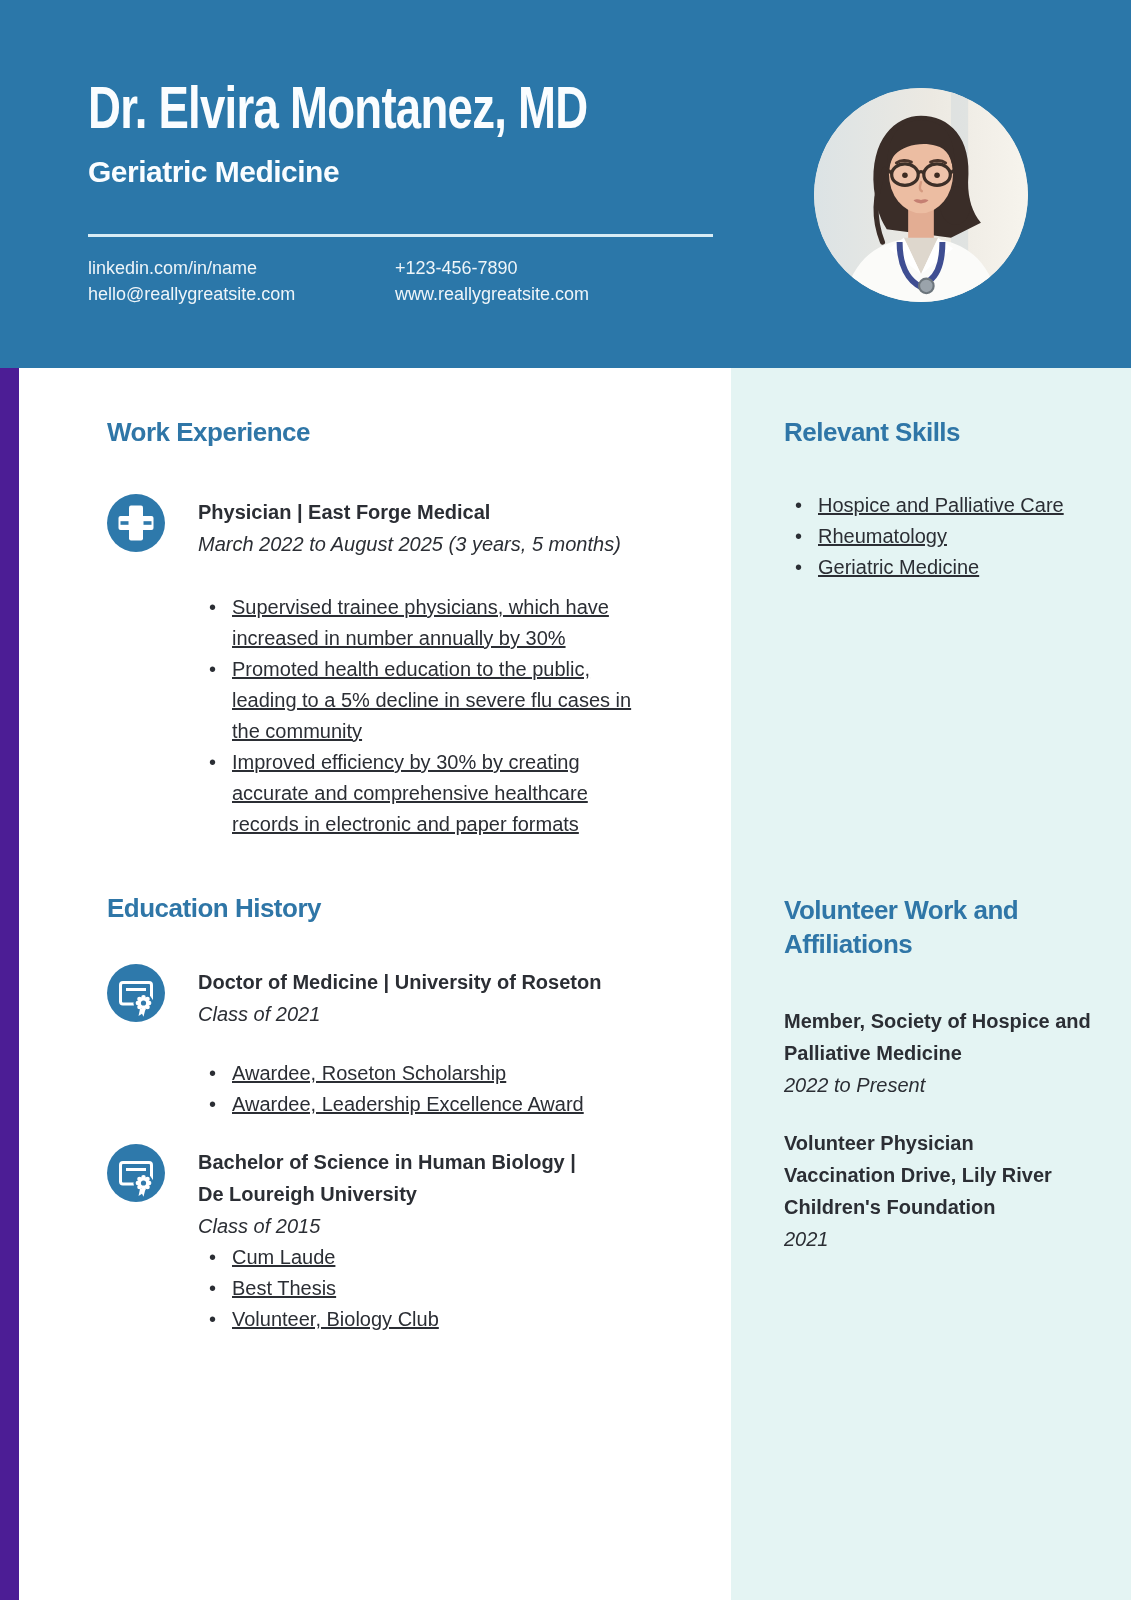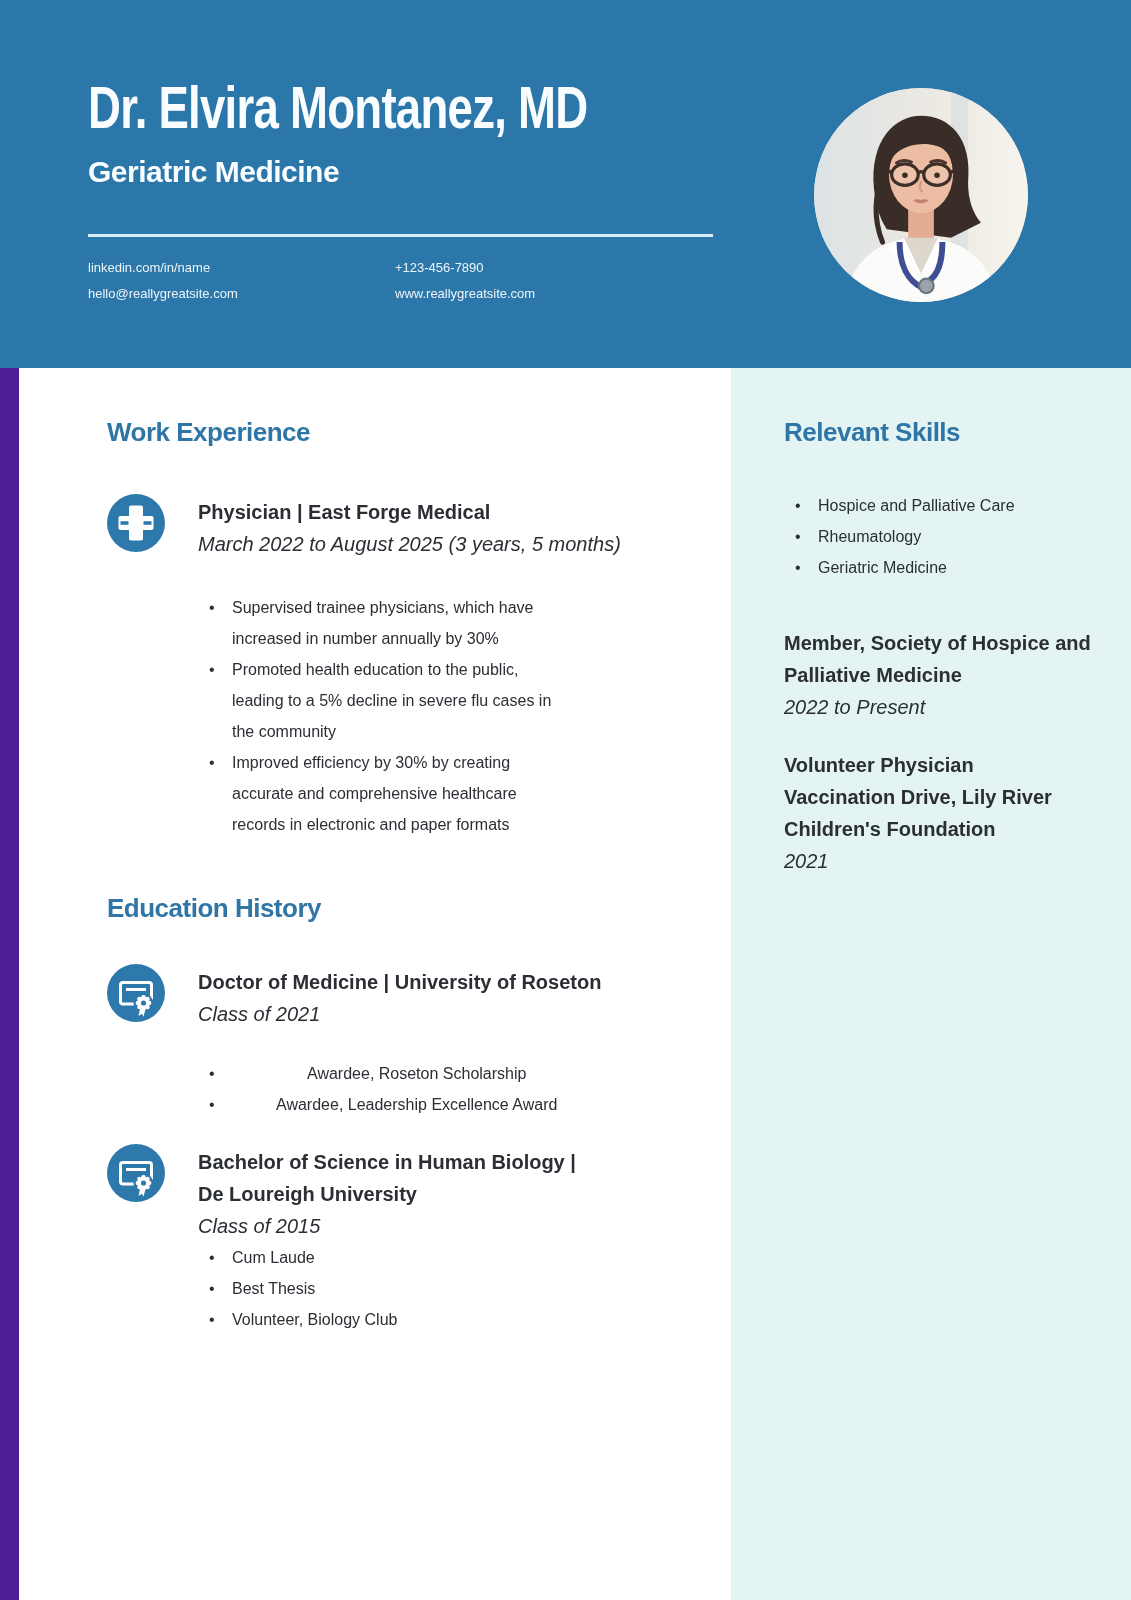--- a/index.html
+++ b/index.html
@@ -11,21 +11,21 @@
   .hdr{position:relative;height:368px;background:#2b77a9;box-sizing:border-box;padding:78px 0 0 88px;}
   .hdr h1{
     margin:0;font-size:60px;line-height:60px;font-weight:bold;color:#fafdff;
     letter-spacing:-1px;white-space:nowrap;transform:scaleX(.76);transform-origin:left center;
   }
   .hdr h2{
     margin:18px 0 0 0;font-size:30px;line-height:32px;font-weight:bold;color:#fafdff;
     letter-spacing:-.5px;white-space:nowrap;
   }
   .hdr-rule{width:625px;height:3px;background:#d8ecf5;margin-top:46px;}
-  .contacts{display:flex;margin-top:18px;font-size:13px;line-height:26px;color:#eef5f9;}
+  .contacts{display:flex;margin-top:18px;font-size:18px;line-height:26px;color:#eef5f9;}
   .c-col{width:307px;}
   .photo{
     position:absolute;top:88px;right:103px;width:214px;height:214px;border-radius:50%;
     overflow:hidden;background:#eceae4;
   }
   .photo svg{display:block;width:100%;height:100%;}
   
   .main{display:flex;height:1232px;padding-left:19px;}
   .col-left{width:712px;box-sizing:border-box;background:#ffffff;padding:48px 30px 0 88px;}
   .col-right{flex:1;box-sizing:border-box;background:#e4f4f3;padding:48px 20px 0 53px;}
@@ -37,24 +37,24 @@
   .entry{display:flex;margin-top:46px;}
   .entry.edu1{margin-top:40px;}
   .entry.edu2{margin-top:24px;}
   .e-icon{flex:0 0 58px;width:58px;height:58px;margin-right:33px;}
   .e-icon svg{display:block;width:58px;height:58px;}
   .e-body{padding-top:2px;min-width:0;}
   .e-title{font-size:20px;line-height:32px;font-weight:bold;white-space:pre-line;}
   .e-date{font-size:20px;line-height:32px;font-style:italic;}
   ul.blts{margin:32px 0 0 0;padding:0;list-style:none;}
   ul.blts.tight{margin-top:0;}
-  ul.blts.mid{margin-top:28px;text-align:center;}
+  ul.blts.mid{margin-top:28px;}
   ul.blts li{
-    position:relative;padding-left:34px;font-size:16px;line-height:31px;
-    white-space:pre-line;max-width:470px;
+    position:relative;padding-left:34px;font-size:20px;line-height:31px;
+    white-space:pre-line;max-width:470px;text-decoration:underline;
   }
   ul.blts li::before{content:"\2022";position:absolute;left:11px;top:0;}
   
   .skills-list{margin:42px 0 0 0 !important;}
   .vol-h{margin-top:310px;line-height:34px;}
   .vol-entry{margin-top:44px;max-width:346px;}
   .vol-entry.second{margin-top:26px;}
 </style>
 </head>
 <body>
@@ -235,20 +235,22 @@
 
     <aside class="col-right">
 
       <h3 class="sec-h">Relevant Skills</h3>
       <ul class="blts skills-list">
         <li>Hospice and Palliative Care</li>
         <li>Rheumatology</li>
         <li>Geriatric Medicine</li>
       </ul>
 
+      <h3 class="sec-h vol-h">Volunteer Work and
+Affiliations</h3>
 
       <div class="vol-entry">
         <div class="e-title">Member, Society of Hospice and
 Palliative Medicine</div>
         <div class="e-date">2022 to Present</div>
       </div>
 
       <div class="vol-entry second">
         <div class="e-title">Volunteer Physician
 Vaccination Drive, Lily River

